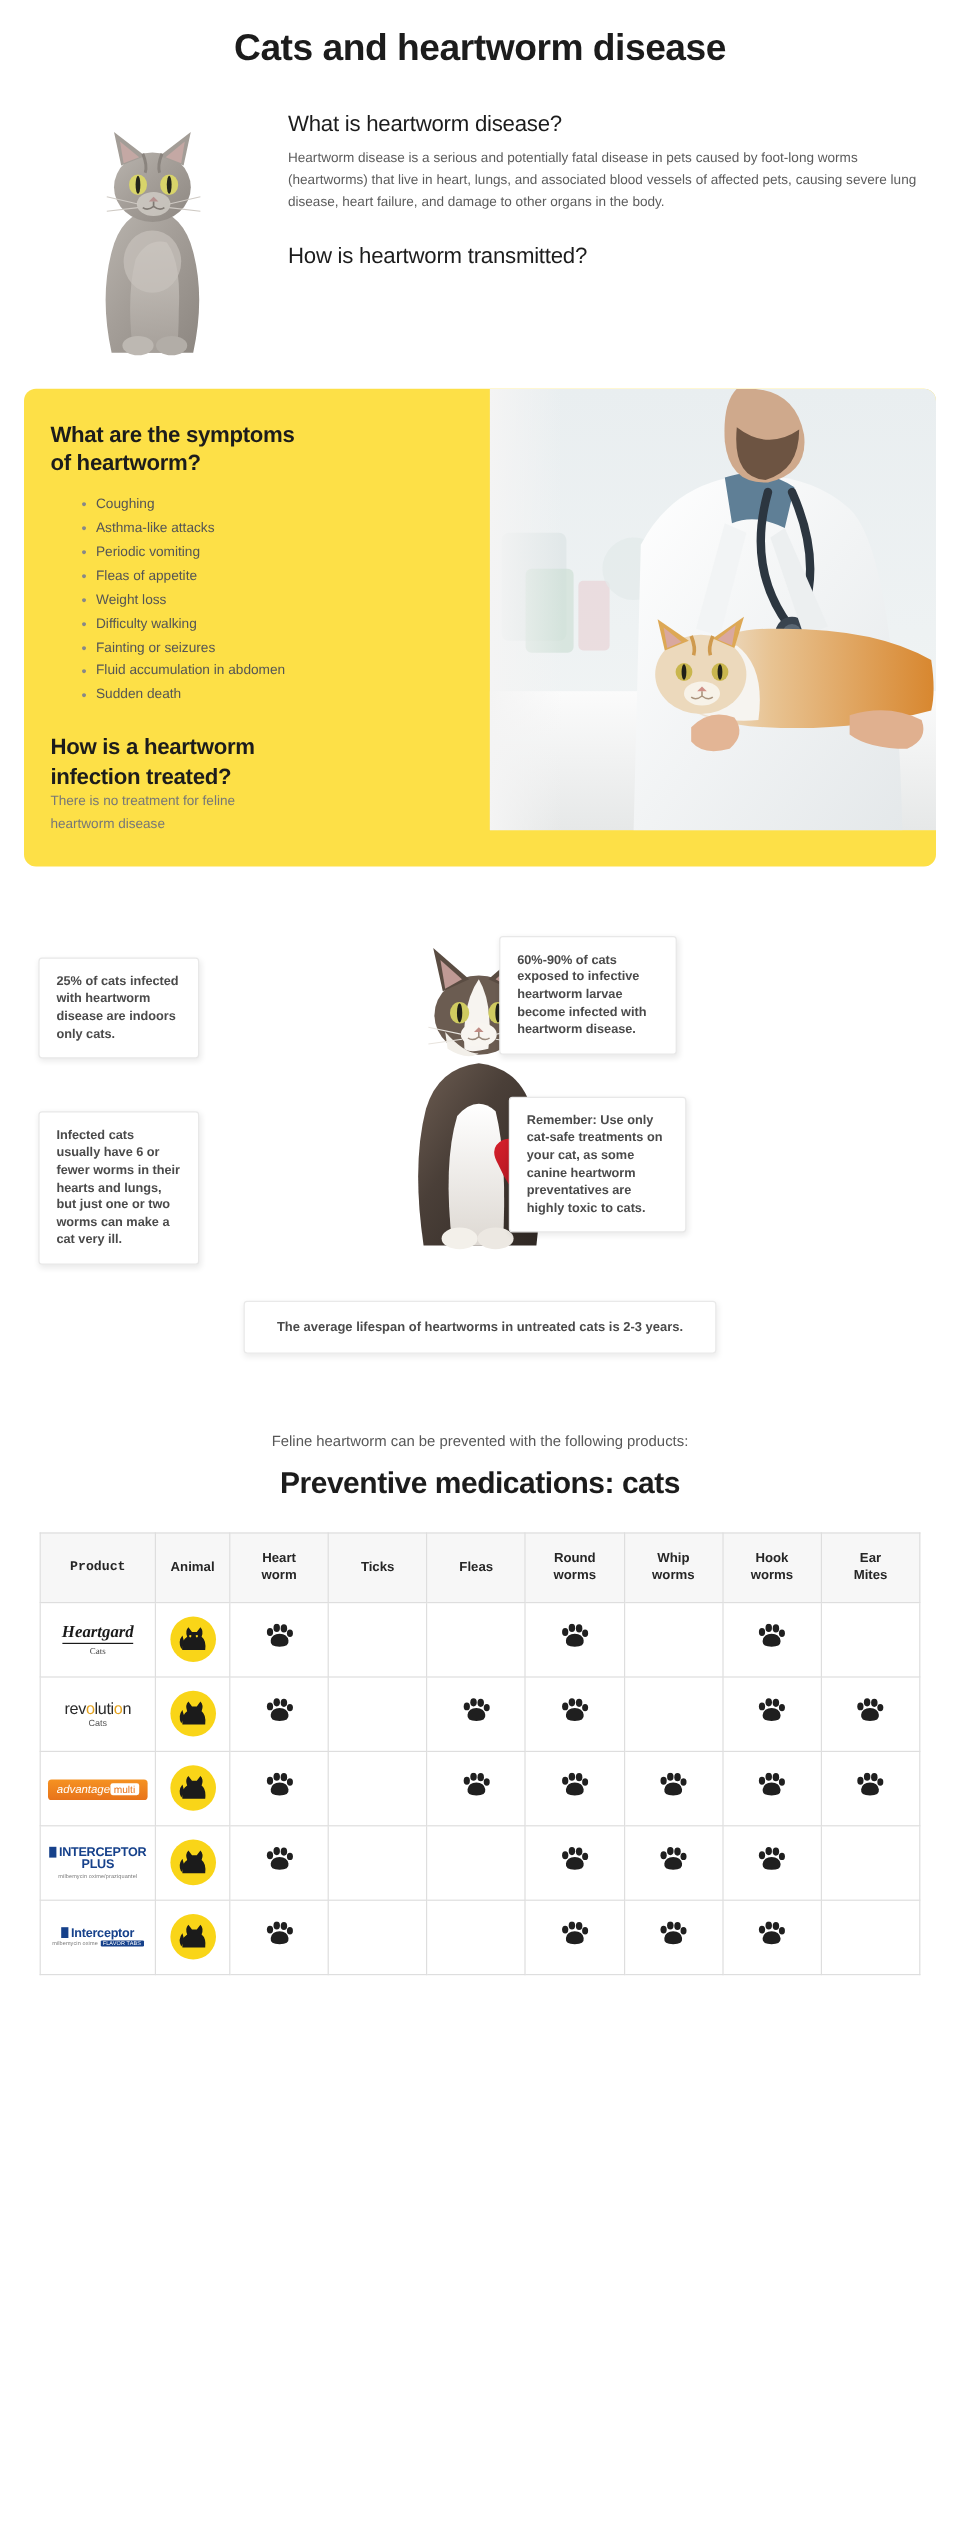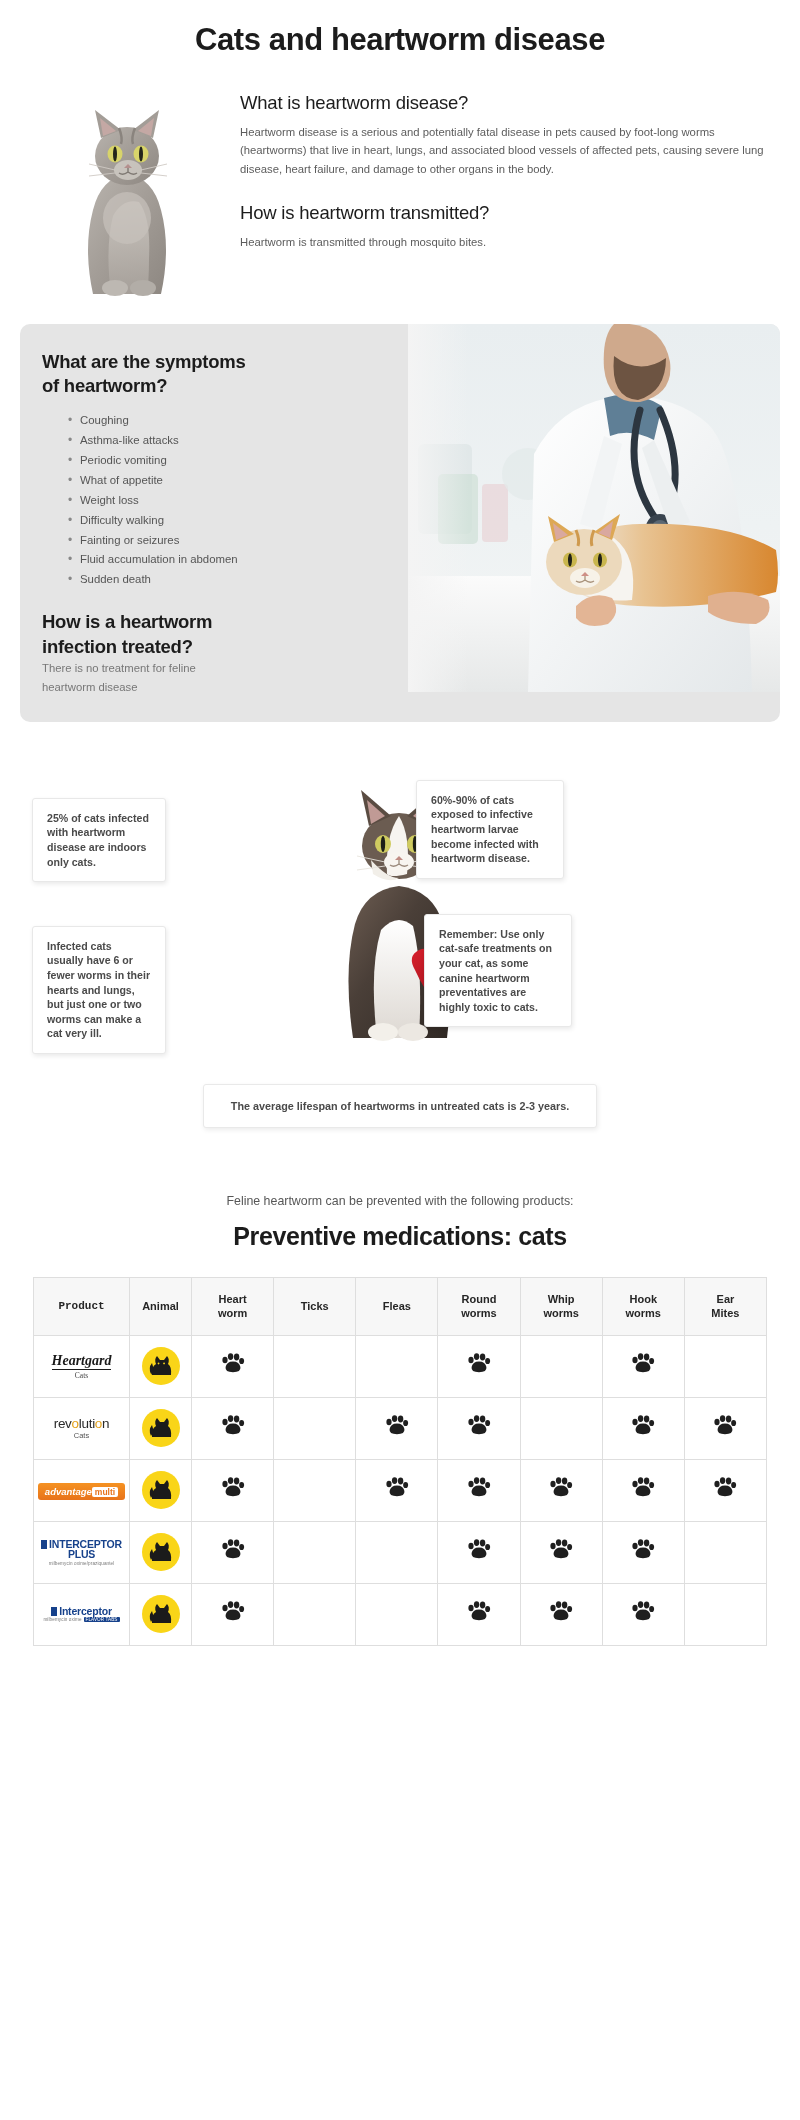--- a/index.html
+++ b/index.html
@@ -47,21 +47,21 @@
   .q-body {
     font-size: 11.3px;
     line-height: 1.62;
     color: #5c5c5c;
   }
   .q-head-2 { margin-top: 24px; }
 
   
   .symptoms-panel {
     margin: 26px 20px 0 20px;
-    background: #e5e5e5;
+    background: #fde047;
     border-radius: 10px;
     position: relative;
     overflow: hidden;
     min-height: 368px;
   }
   .vet-photo {
     position: absolute;
     right: 0; top: 0;
     width: 372px; height: 368px;
     overflow: hidden;
@@ -209,21 +209,21 @@
   .logo-heartgard .l2 { font-size: 7.5px; color:#444; margin-top:2px; font-family:"Liberation Serif",serif; }
   .logo-revolution .l1 { font-size: 13.5px; color:#2a2a2a; letter-spacing:-0.3px; }
   .logo-revolution .l1 b { color:#e4a21c; font-weight:normal; }
   .logo-revolution .l2 { font-size: 7.5px; color:#555; margin-top:2px; }
   .logo-advantage {
     background: linear-gradient(180deg,#f59222,#e8731a);
     border-radius: 3px;
     padding: 3px 7px;
     color: #fff;
     font-size: 9.5px;
-    font-weight: bold;
+    font-weight: normal;
     font-style: italic;
     display: inline-flex; align-items: center; gap: 3px;
   }
   .logo-advantage .pill { background:#fff; color:#e8731a; border-radius:2px; padding:0 3px; font-size:8.5px; font-style:normal; }
   .logo-interceptor .l1 { font-size: 10.5px; font-weight:bold; color:#16418b; letter-spacing:-0.2px; }
   .logo-interceptor .l1 .sq { display:inline-block; width:6px; height:9px; background:#16418b; margin-right:2px; vertical-align:-1px; }
   .logo-interceptor .l3 { font-size: 4.6px; color:#7a7a7a; margin-top:2px; letter-spacing:0.1px; }
   .logo-interceptor .flavor { font-size:4.6px; color:#fff; background:#16418b; border-radius:1px; padding:0 2px; margin-left:2px; }
 
   .cat-badge {
@@ -283,21 +283,20 @@
         <path d="M75 66 l-4 4 h8 z" fill="#b4908e"></path>
         <path d="M75 70 v4 M75 74 q-5 4 -9 1 M75 74 q5 4 9 1" stroke="#7f7973" stroke-width="1.4" fill="none"></path>
 
         <path d="M62 72 L36 66 M62 75 L36 78 M88 72 L114 66 M88 75 L114 78" stroke="#cfcac4" stroke-width="0.9" fill="none"></path>
       </svg>
     </div>
     <div class="intro-text">
       <div class="q-head">What is heartworm disease?</div>
       <div class="q-body">Heartworm disease is a serious and potentially fatal disease in pets caused by foot-long worms (heartworms) that live in heart, lungs, and associated blood vessels of affected pets, causing severe lung disease, heart failure, and damage to other organs in the body.</div>
       <div class="q-head q-head-2">How is heartworm transmitted?</div>
-      <div class="q-body">Heartworm is transmitted through mosquito bites.</div>
     </div>
   </div>
 
   <div class="symptoms-panel">
     <div class="vet-photo">
       <svg width="372" height="368" viewBox="0 0 372 368">
         <defs>
           <linearGradient id="bgClin" x1="0" y1="0" x2="0" y2="1">
             <stop offset="0%" stop-color="#e9eef0"></stop>
             <stop offset="55%" stop-color="#eef2f3"></stop>
@@ -375,21 +374,21 @@
 
     <div class="symptoms-content">
       <div class="sym-head">
         <span>What are the symptoms</span><br>
         <span>of heartworm?</span>
       </div>
       <ul class="sym-list">
         <li>Coughing</li>
         <li>Asthma-like attacks</li>
         <li>Periodic vomiting</li>
-        <li>What of appetite</li>
+        <li>Fleas of appetite</li>
         <li>Weight loss</li>
         <li>Difficulty walking</li>
         <li>Fainting or seizures</li>
         <li>Fluid accumulation in abdomen</li>
         <li>Sudden death</li>
       </ul>
       <div class="treat-head">
         <span>How is a heartworm</span><br>
         <span>infection treated?</span>
       </div>

